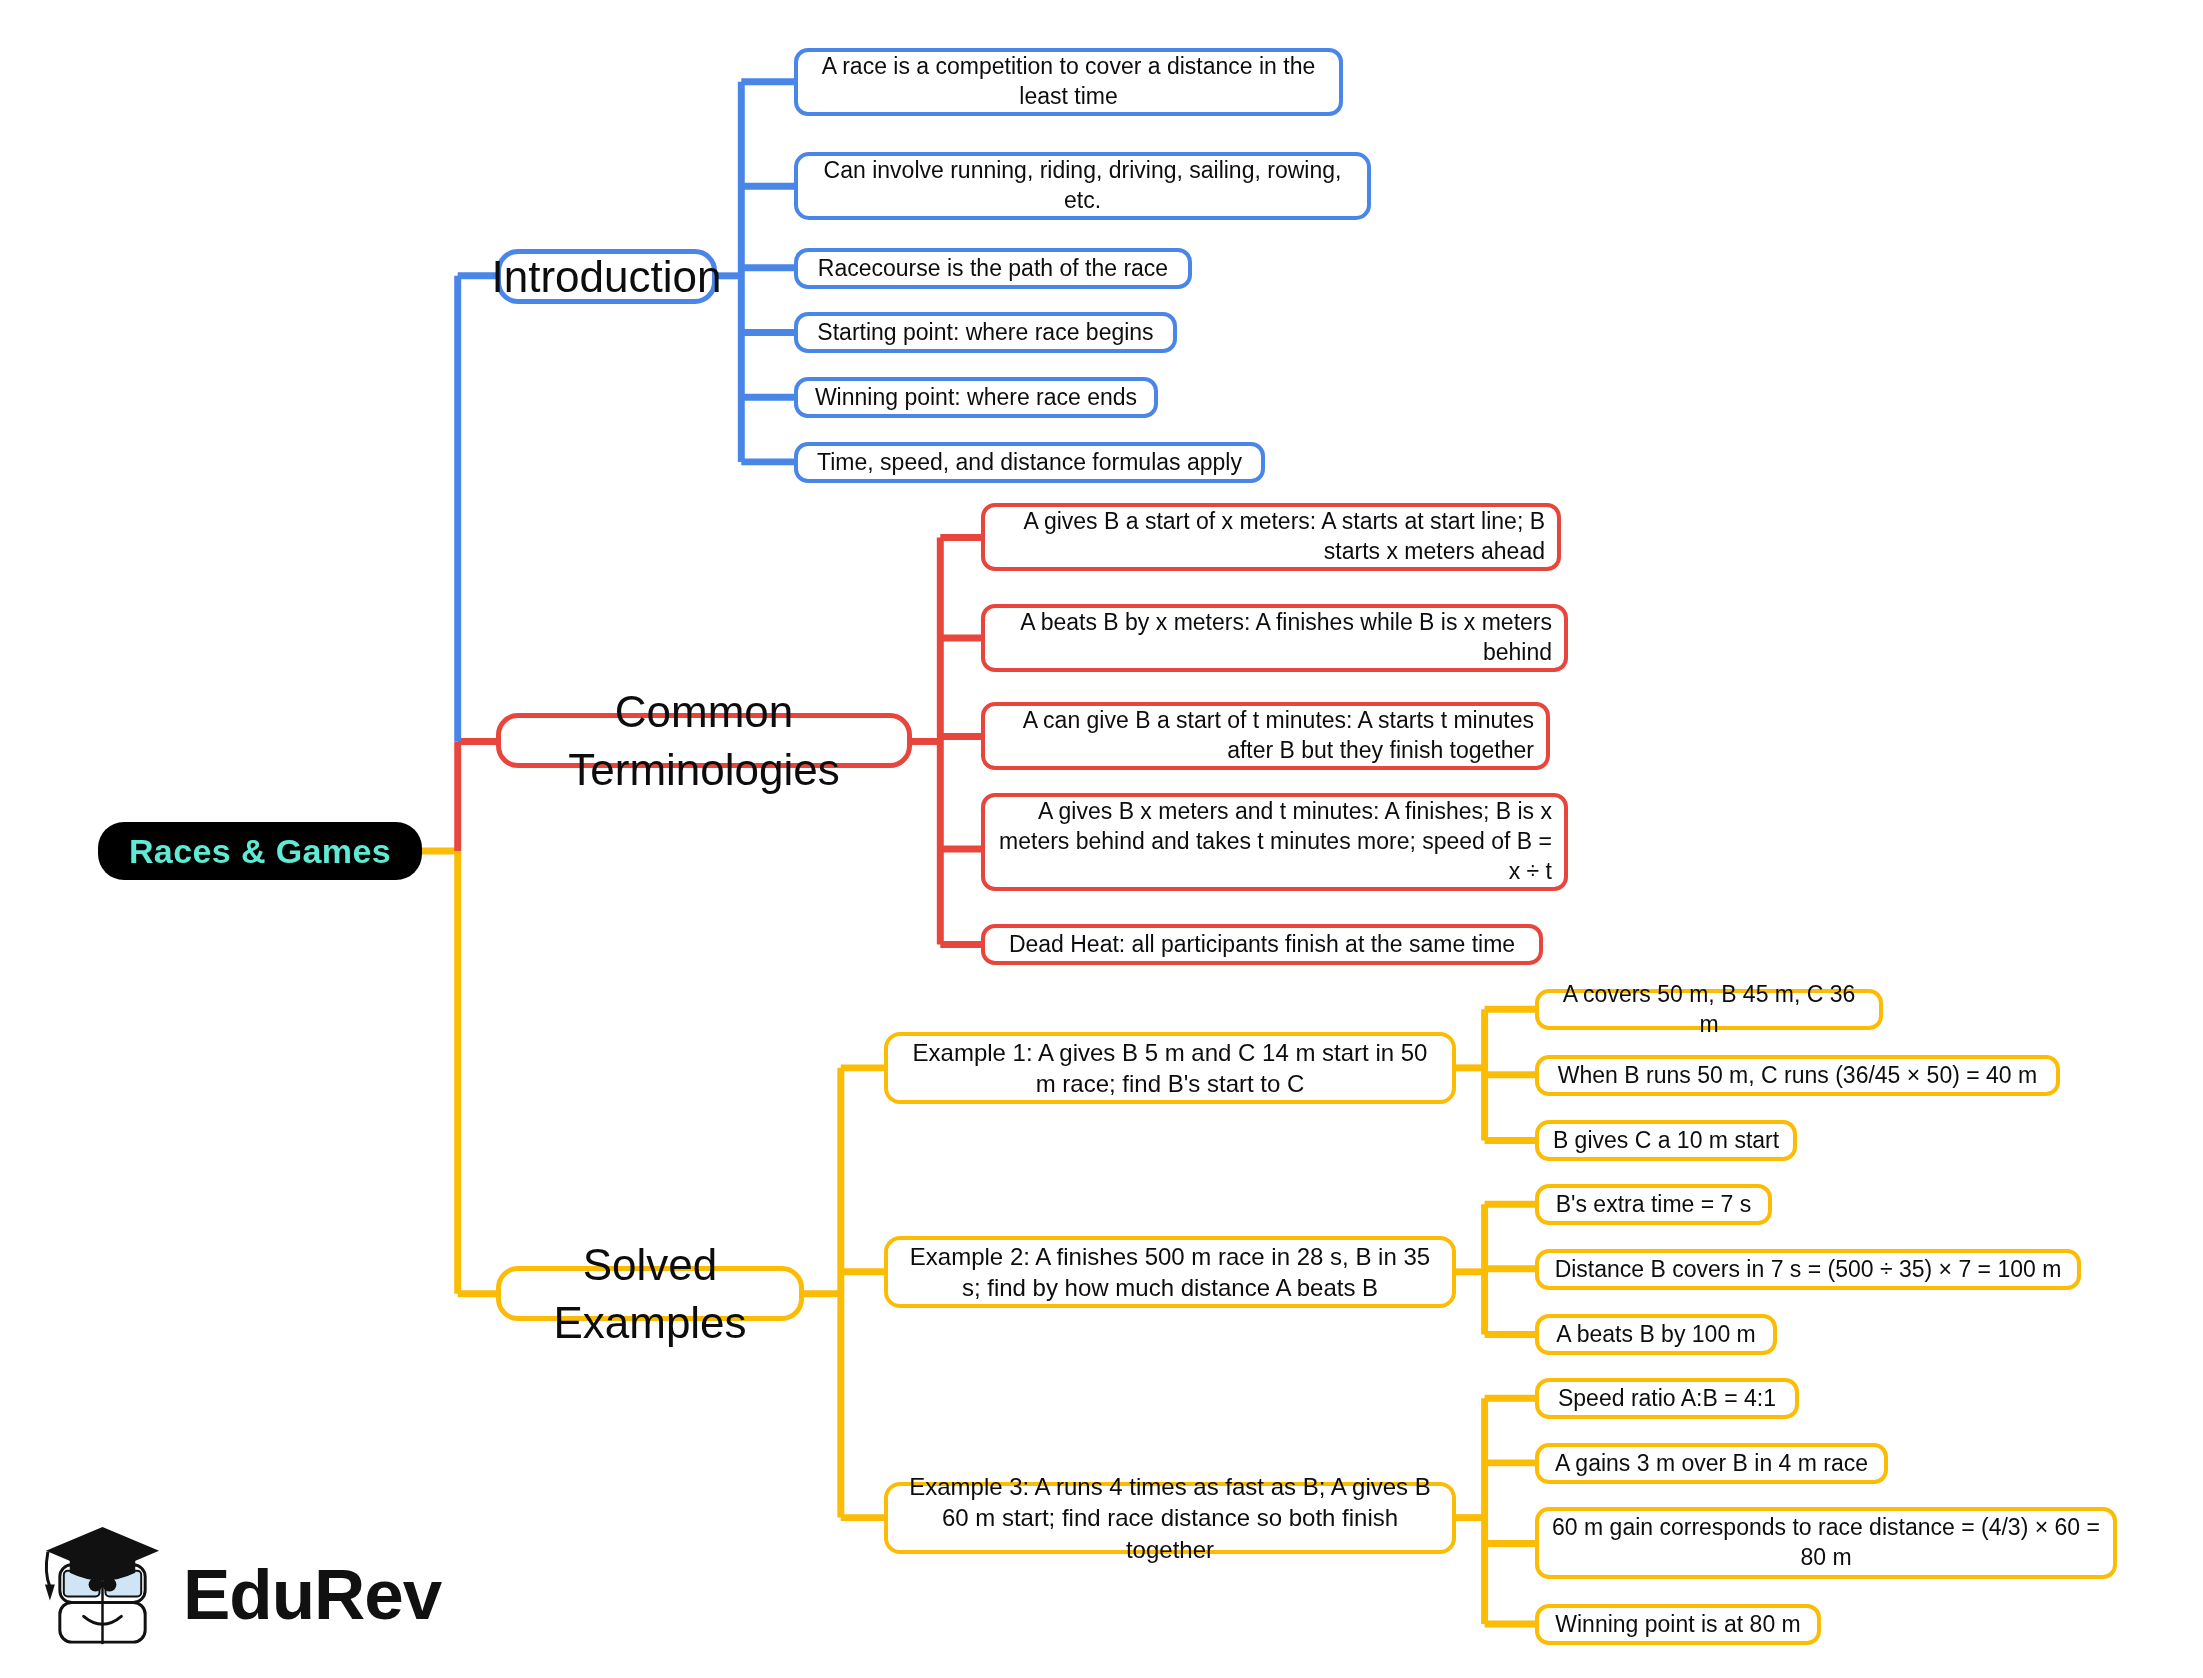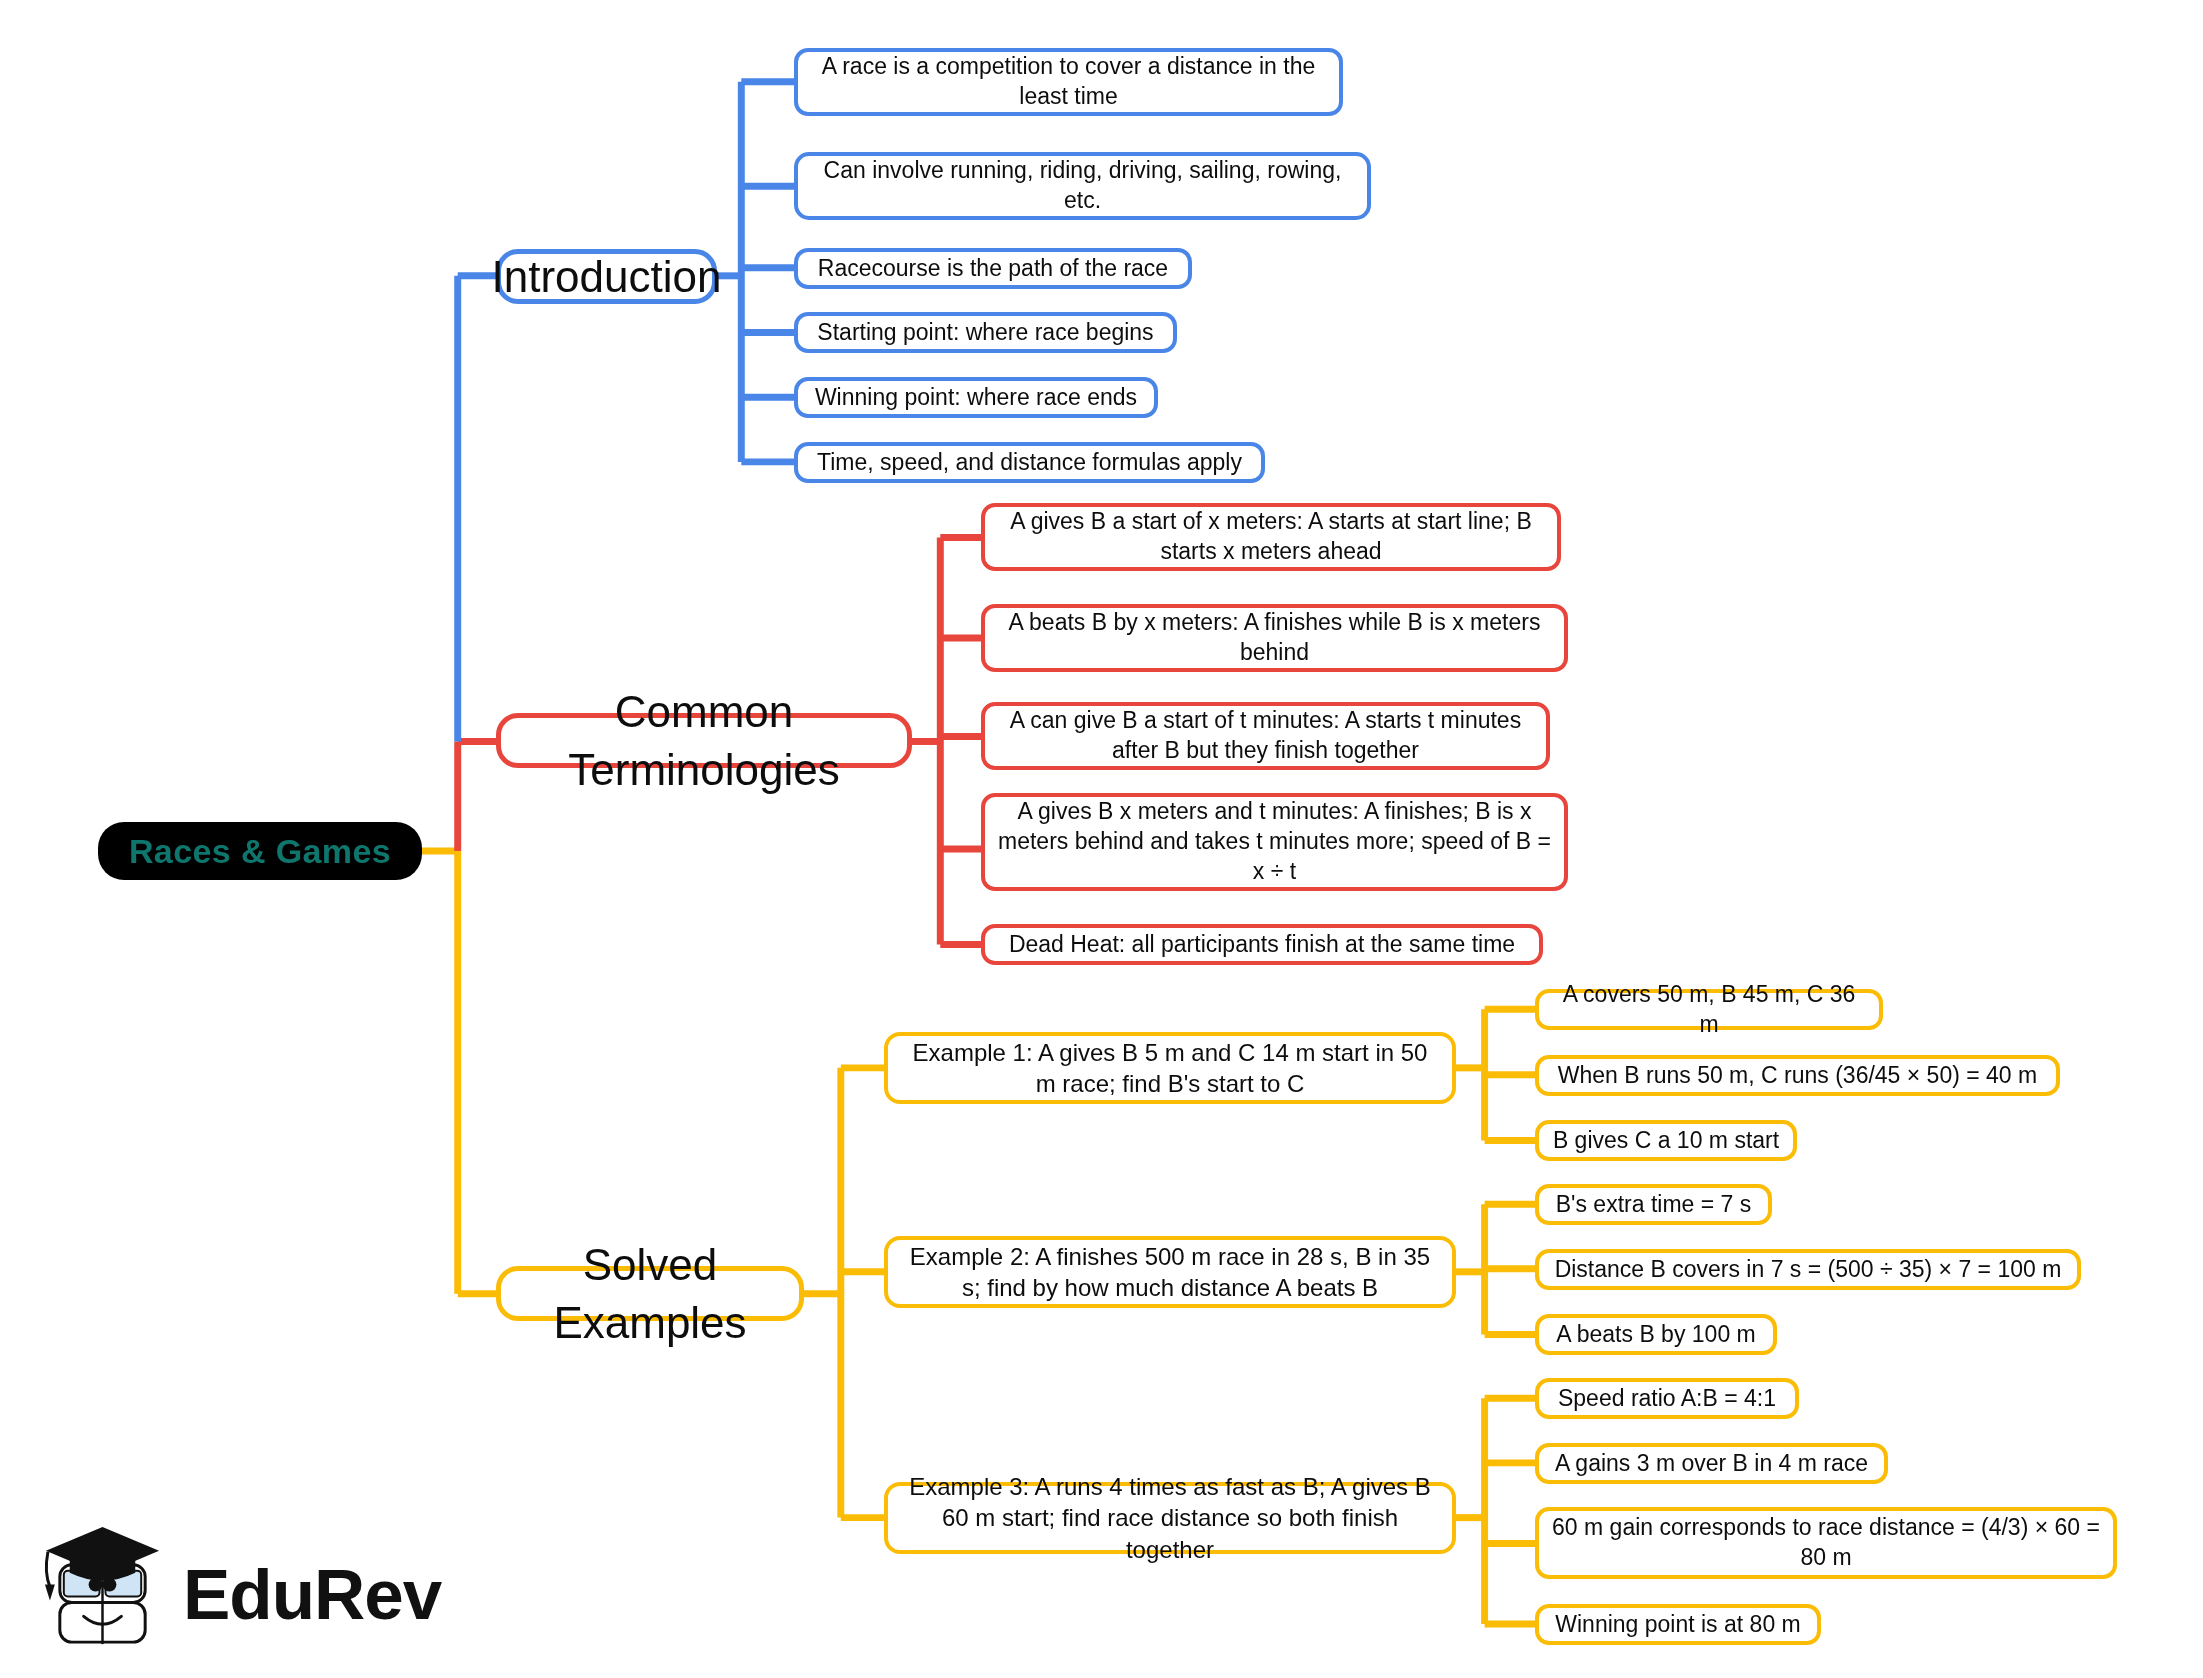--- a/index.html
+++ b/index.html
@@ -33,21 +33,21 @@
     display: flex;
     align-items: center;
     justify-content: center;
     text-align: center;
     color: #0d0d0d;
     line-height: 1.30;
   }
   
   .root {
     background: #000000;
-    color: #0f766e;
+    color: #5eead4;
     font-weight: bold;
     font-size: 34px;
     border-radius: 26px;
     letter-spacing: 0.4px;
     padding: 0 18px;
   }
   
   .branch {
     border-width: 5px;
     border-style: solid;
@@ -61,21 +61,21 @@
 
   
   .leaf {
     border-width: 4px;
     border-style: solid;
     border-radius: 14px;
     font-size: 23px;
     padding: 4px 12px;
   }
   .leaf.blue   { border-color: #4a86e8; }
-  .leaf.red    { border-color: #e8453c; }
+  .leaf.red    { border-color: #e8453c; text-align: right; }
   .leaf.yellow { border-color: #fbbc05; }
 
   
   .examplebox {
     border-width: 4px;
     border-style: solid;
     border-color: #fbbc05;
     border-radius: 16px;
     font-size: 24px;
     padding: 4px 12px;

